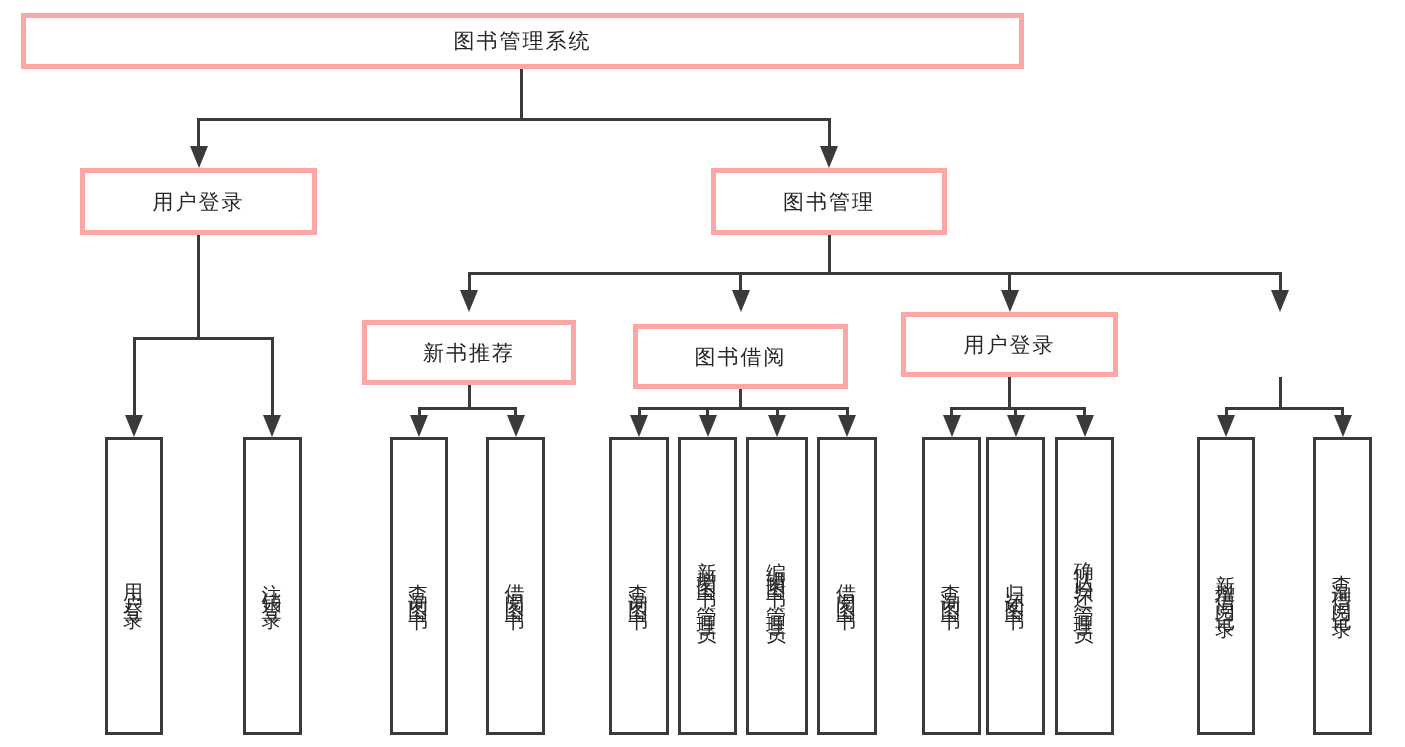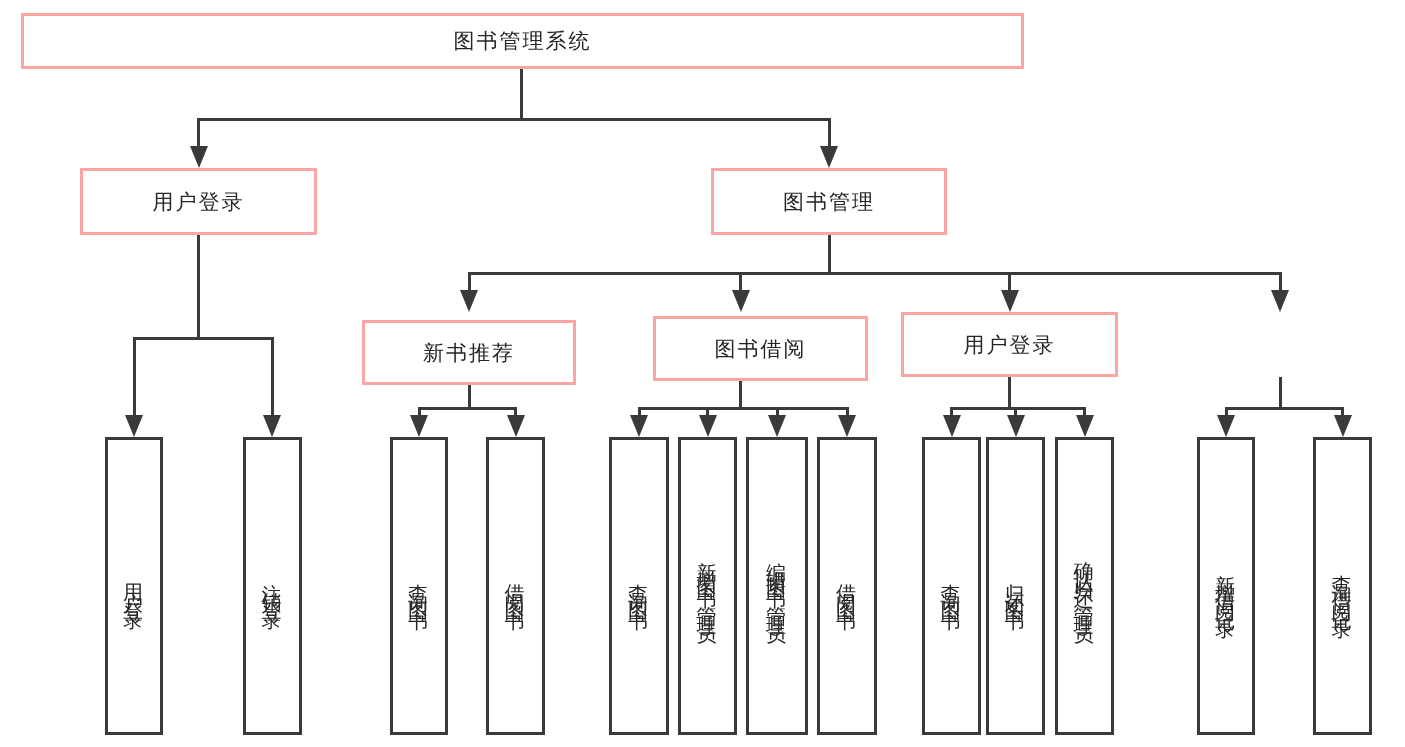--- a/index.html
+++ b/index.html
@@ -1,18 +1,18 @@
 <!DOCTYPE html>
 <html><head>
 <meta charset="utf-8">
 <style>
   html,body{margin:0;padding:0;background:#fff;}
   .stage{position:relative;width:1405px;height:747px;background:#fff;overflow:hidden;
          font-family:"Liberation Sans","DejaVu Sans",sans-serif;color:#262626;}
-  .box{position:absolute;background:#fff;border:3px solid #fca5a5;box-sizing:border-box;
+  .box{position:absolute;background:#fff;border:5px solid #fca5a5;box-sizing:border-box;
        display:flex;align-items:center;justify-content:center;
        font-size:21px;letter-spacing:2px;color:#262626;z-index:2;}
   .leaf{position:absolute;background:#fff;border:3px solid #3a3a3a;box-sizing:border-box;
         display:flex;align-items:center;justify-content:center;
         writing-mode:vertical-rl;text-orientation:mixed;
         font-size:20px;letter-spacing:9px;color:#262626;z-index:2;}
   .vline,.hline{position:absolute;background:#3a3a3a;z-index:1;}
   .vline{width:3px;}
   .hline{height:3px;}
   .tri{position:absolute;width:0;height:0;z-index:1;
@@ -50,21 +50,21 @@
   <div class="vline" style="left:468px;top:272px;height:18px;"></div>
   <div class="tri" style="left:460px;top:290px;"></div>
   <div class="vline" style="left:739px;top:272px;height:18px;"></div>
   <div class="tri" style="left:732px;top:290px;"></div>
   <div class="vline" style="left:1008px;top:272px;height:18px;"></div>
   <div class="tri" style="left:1001px;top:290px;"></div>
   <div class="vline" style="left:1279px;top:272px;height:18px;"></div>
   <div class="tri" style="left:1271px;top:290px;"></div>
 
   <div class="box" style="left:362px;top:320px;width:214px;height:65px;">新书推荐</div>
-  <div class="box" style="left:633px;top:316px;width:215px;height:65px;margin-left:20px;">图书借阅</div>
+  <div class="box" style="left:633px;top:324px;width:215px;height:65px;">图书借阅</div>
   <div class="box" style="left:901px;top:312px;width:217px;height:65px;">用户登录</div>
 
   <div class="vline" style="left:468px;top:377px;height:30px;"></div>
   <div class="hline" style="left:418px;top:407px;width:99px;"></div>
   <div class="vline" style="left:418px;top:407px;height:10px;"></div>
   <div class="tri" style="left:410px;top:415px;"></div>
   <div class="vline" style="left:514px;top:407px;height:10px;"></div>
   <div class="tri" style="left:507px;top:415px;"></div>
 
   <div class="vline" style="left:739px;top:377px;height:30px;"></div>

